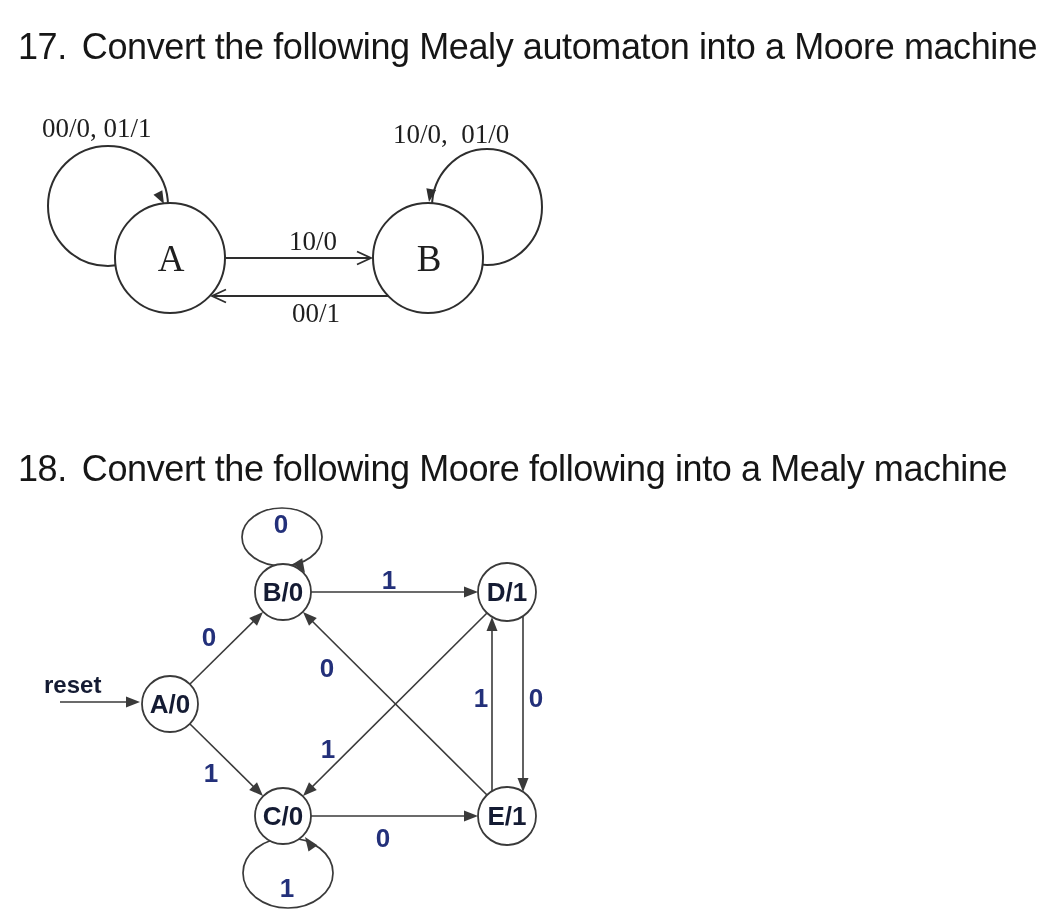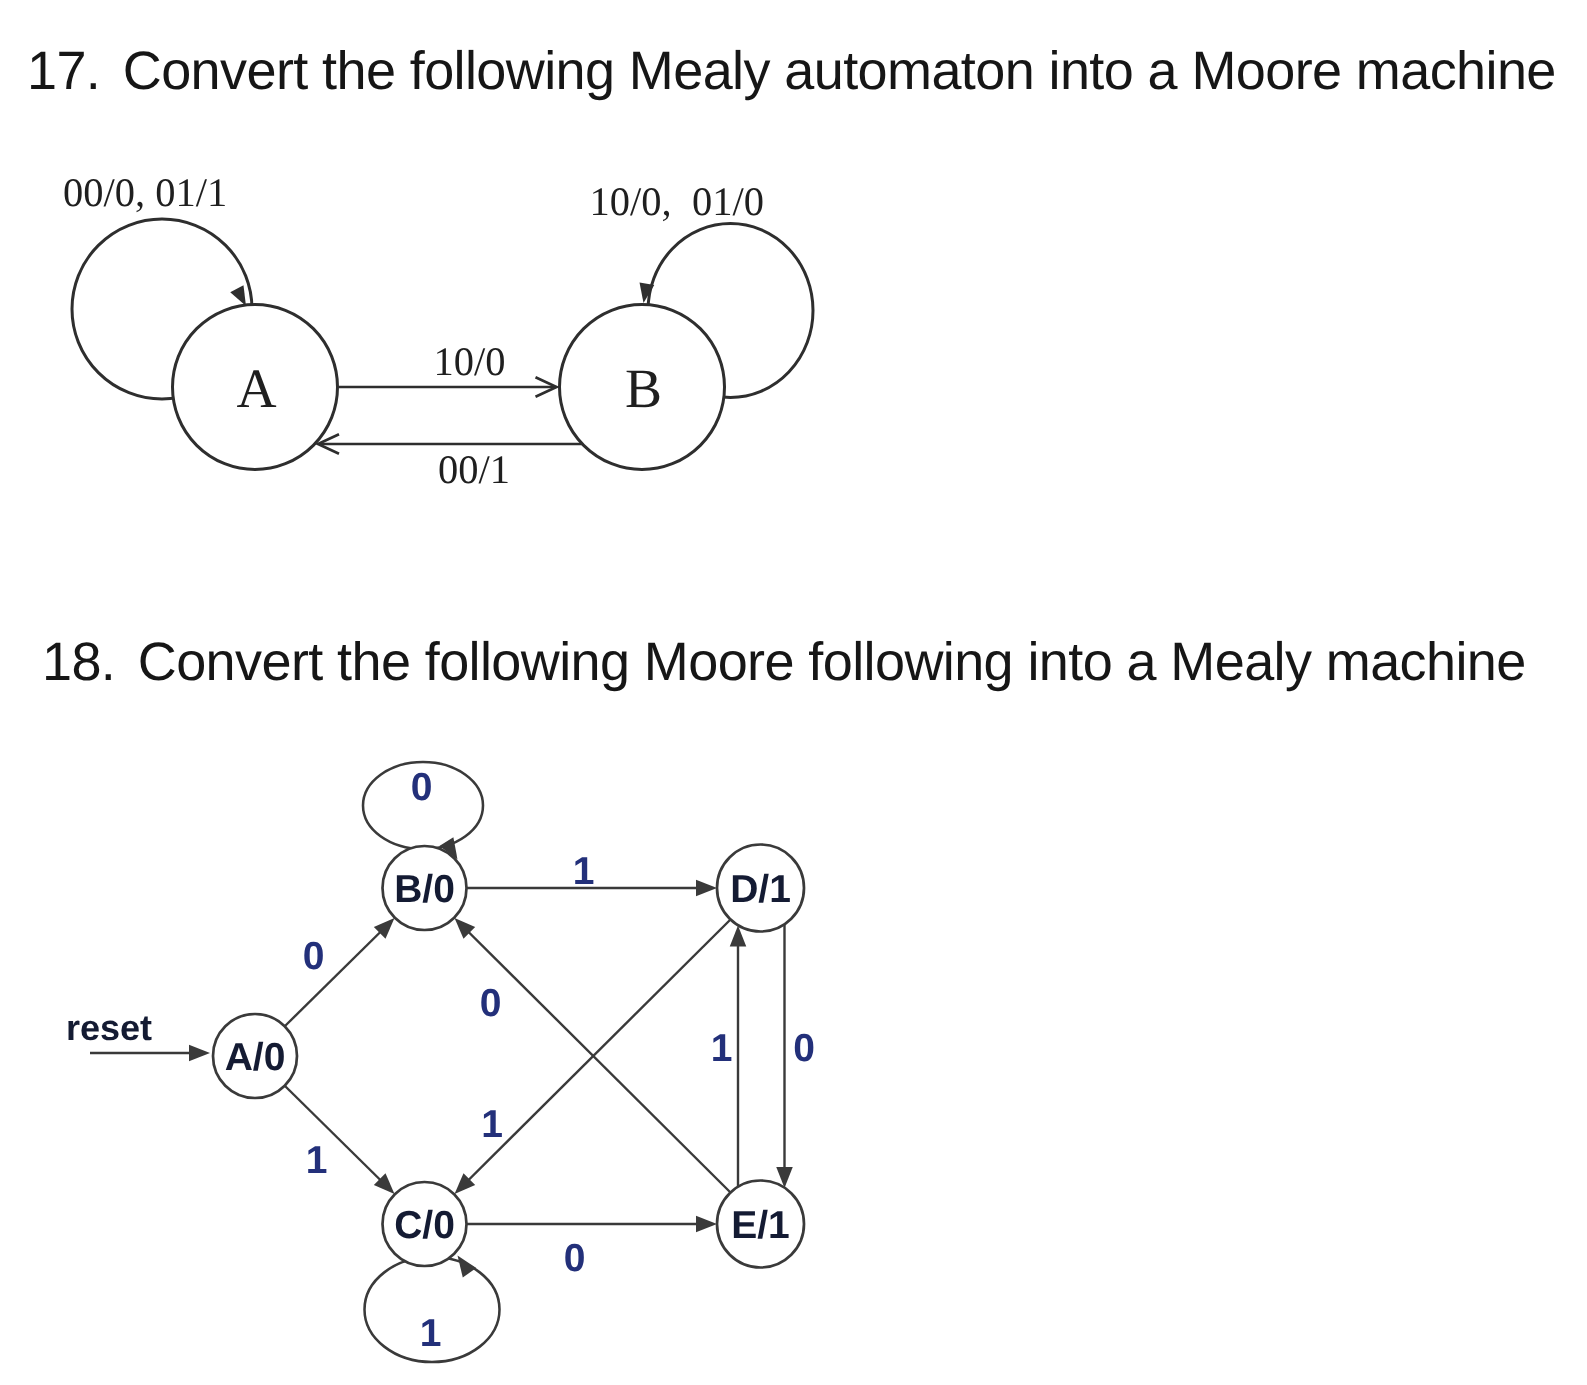--- a/index.html
+++ b/index.html
@@ -57,21 +57,21 @@
     <path class="openhead" d="M-14,-6.5 L0,0 L-14,6.5" transform="translate(212,206) rotate(180)"></path>
 
     <text class="serif-lbl" x="42" y="47" text-anchor="start">00/0, 01/1</text>
     <text class="serif-lbl" x="393" y="53" text-anchor="start">10/0,  01/0</text>
     <text class="serif-lbl" x="313" y="160" text-anchor="middle">10/0</text>
     <text class="serif-lbl" x="316" y="232" text-anchor="middle">00/1</text>
     <text class="serif-state" x="171" y="181" text-anchor="middle">A</text>
     <text class="serif-state" x="429" y="181" text-anchor="middle">B</text>
   </svg>
 
-  <div class="q-title" style="top:420px;margin-left:10px;">
+  <div class="q-title" style="top:448px;">
     <span class="q-num">18.</span>
     <span>Convert the following Moore following into a Mealy machine</span>
   </div>
 
   <svg style="top:495px;" width="640" height="428" viewBox="0 0 640 428">
 
     <ellipse class="arc2" cx="282" cy="42" rx="40" ry="29"></ellipse>
     <ellipse class="arc2" cx="288" cy="378" rx="45" ry="35"></ellipse>
 
     <line class="edge2" x1="60" y1="207" x2="133" y2="207"></line>

